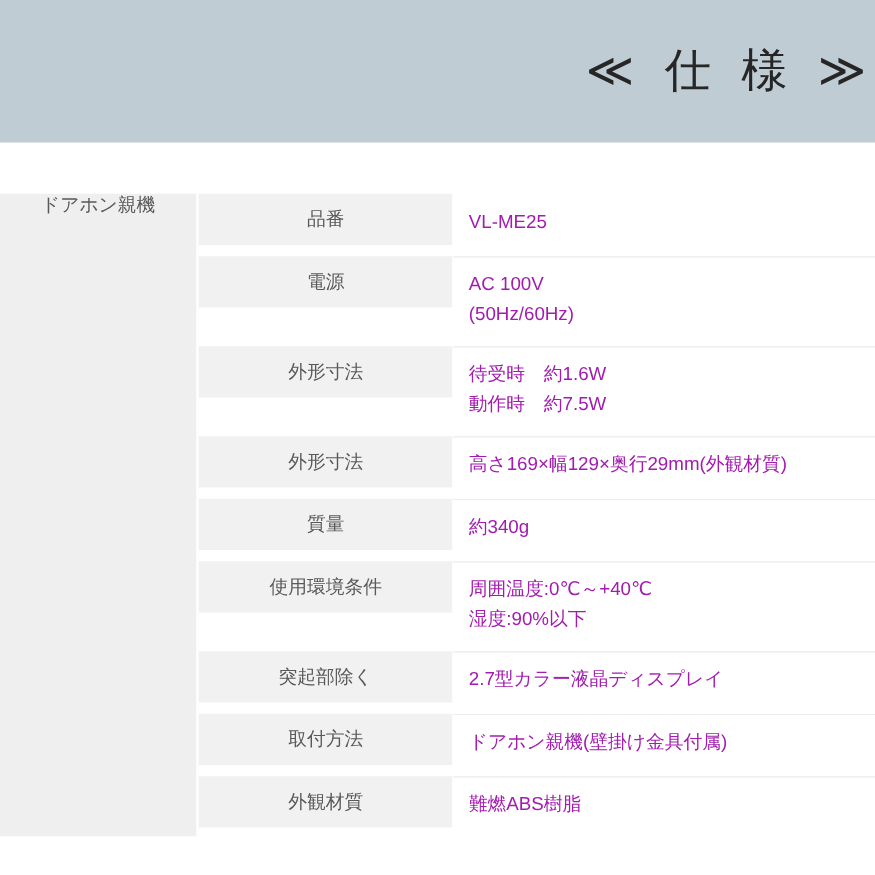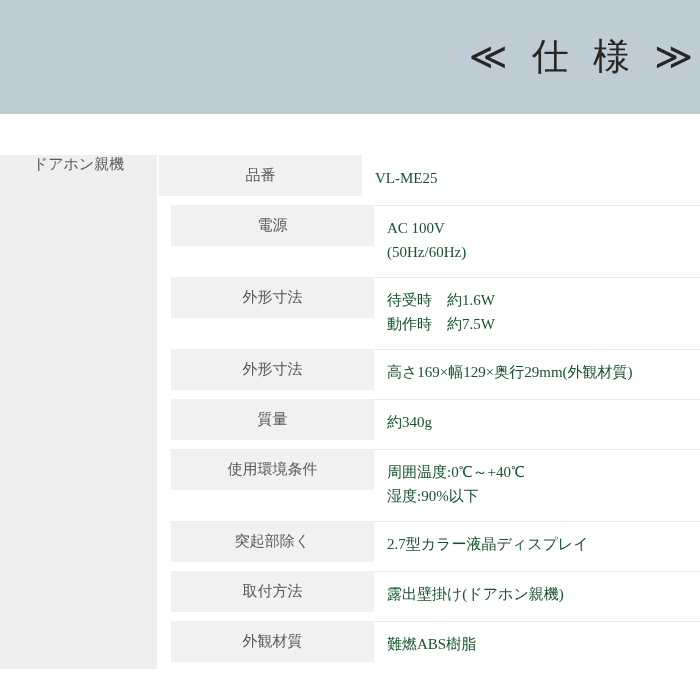--- a/index.html
+++ b/index.html
@@ -61,21 +61,20 @@
     display: flex;
     flex-direction: column;
   }
   .row {
     display: flex;
     align-items: flex-start;
     min-height: 48px;
   }
   .row + .row {
     border-top: 2px solid #ffffff;
-    margin-left: 12px;
   }
   .cell {
     box-sizing: border-box;
     display: flex;
     flex-direction: column;
     justify-content: center;
   }
   .cell.label {
     width: 203px;
     flex: 0 0 203px;
@@ -84,22 +83,21 @@
     text-align: center;
     font-size: 15px;
     color: #595959;
     padding: 11px 8px;
   }
   .cell.value {
     flex: 1 1 auto;
     background: var(--value-bg, #ffffff);
     padding: 11px 10px 11px 13px;
     font-size: 15px;
-    color: #14532d;
-    font-family: Liberation Serif, serif;
+    color: #a21caf;
   }
   .row + .row .cell.value {
     box-shadow: inset 0 1px 0 var(--separator, #ececec);
   }
   .line {
     line-height: 24px;
     white-space: nowrap;
   }
 </style>
 </head>
@@ -157,21 +155,21 @@
         </div>
         <div class="row">
           <div class="cell label">突起部除く</div>
           <div class="cell value">
             <div class="line">2.7型カラー液晶ディスプレイ</div>
           </div>
         </div>
         <div class="row">
           <div class="cell label">取付方法</div>
           <div class="cell value">
-            <div class="line">露出壁掛け(ドアホン親機)</div>
+            <div class="line">ドアホン親機(壁掛け金具付属)</div>
           </div>
         </div>
         <div class="row">
           <div class="cell label">外観材質</div>
           <div class="cell value">
             <div class="line">難燃ABS樹脂</div>
           </div>
         </div>
       </div>
   </div>

